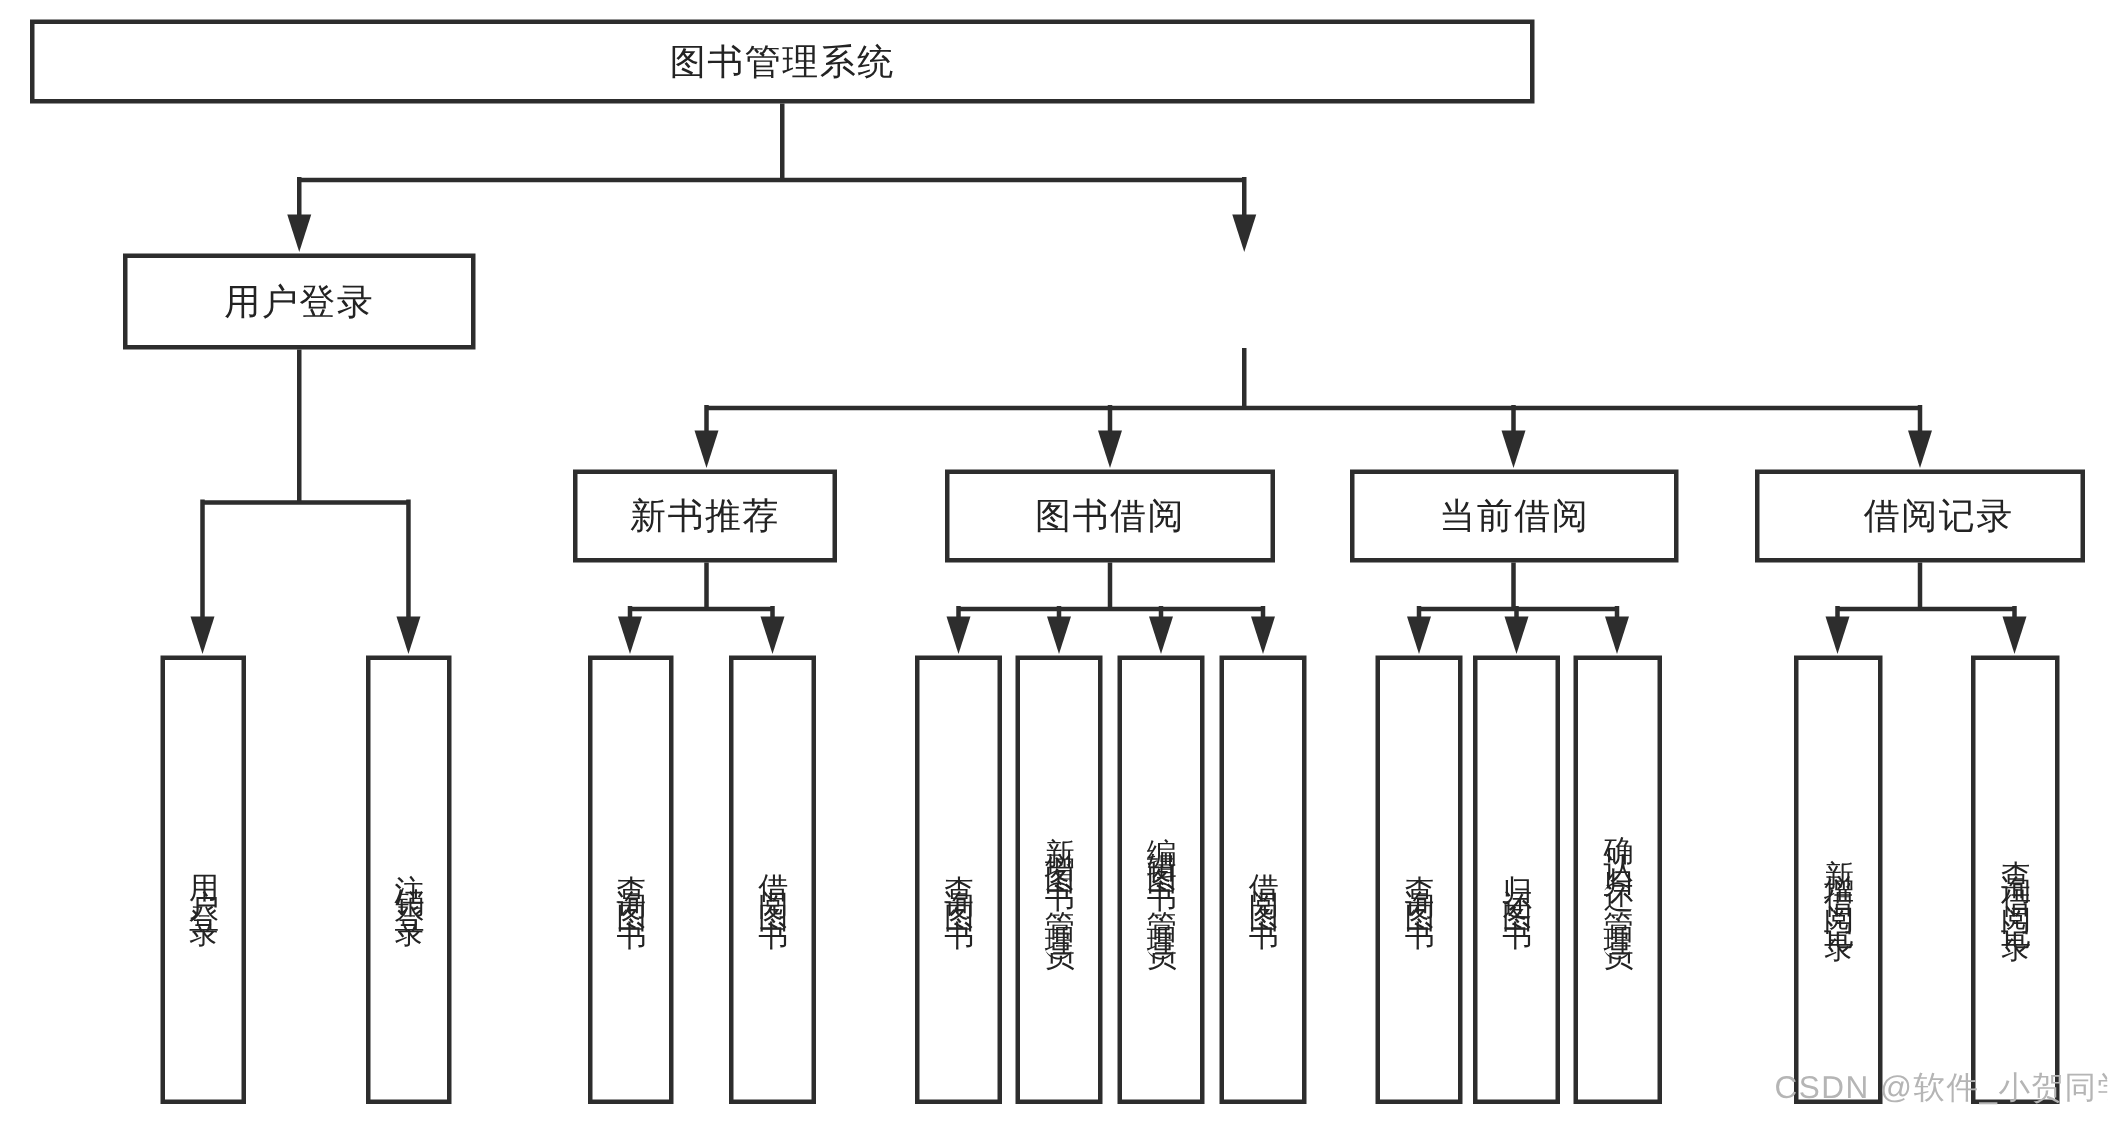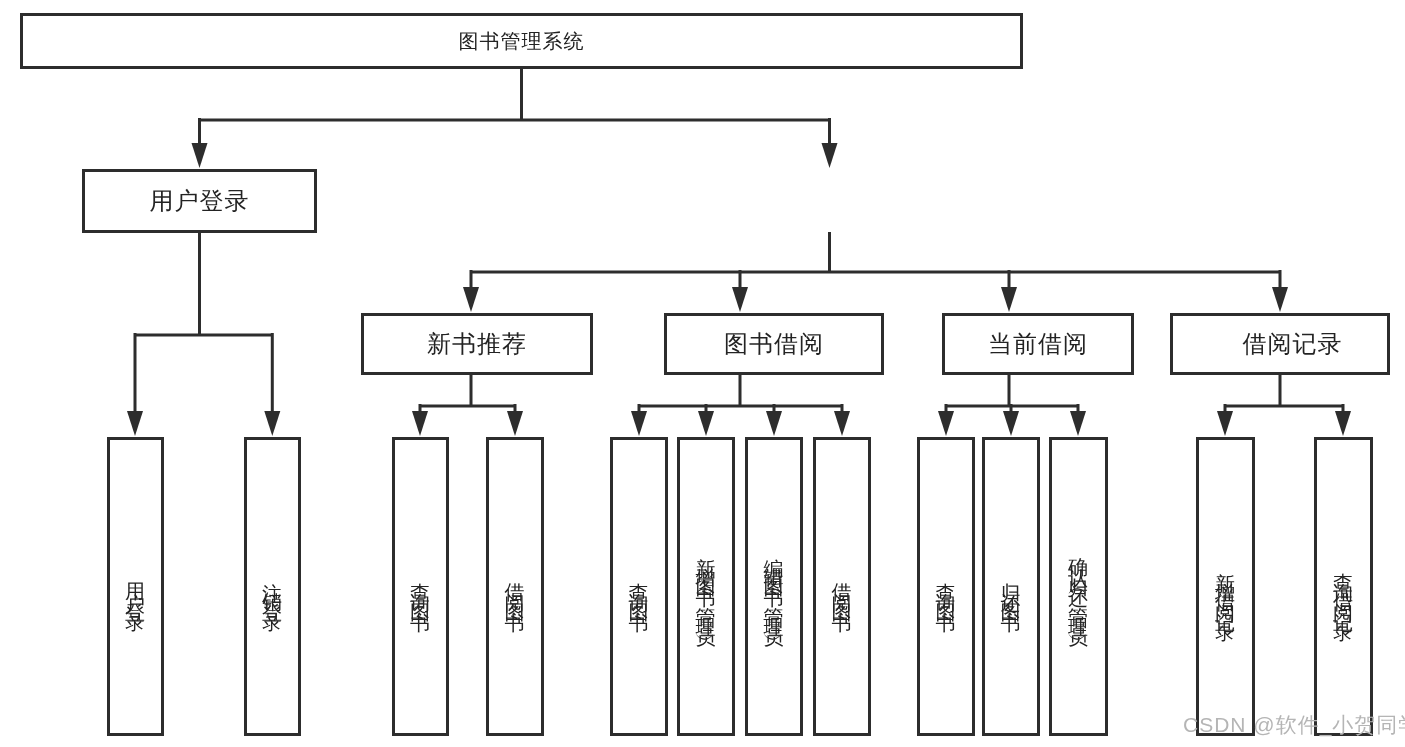--- a/index.html
+++ b/index.html
@@ -31,21 +31,21 @@
     align-items: center;
     justify-content: center;
     color: #232323;
   }
   .h-label {
     font-size: 24px;
     letter-spacing: 1px;
     white-space: nowrap;
   }
   .root-label {
-    font-size: 20px;
+    font-size: 24px;
     letter-spacing: 1px;
     white-space: nowrap;
   }
   .leaf {
     writing-mode: vertical-rl;
     text-orientation: mixed;
   }
   .leaf .v-label {
     font-size: 20px;
     letter-spacing: 10px;
@@ -107,27 +107,27 @@
   </svg>
 
   <div class="box" style="left:20px; top:13px; width:1003px; height:56px;">
     <span class="root-label">图书管理系统</span>
   </div>
 
   <div class="box" style="left:82px; top:169px; width:235px; height:64px;">
     <span class="h-label">用户登录</span>
   </div>
 
-  <div class="box" style="left:361px; top:313px; width:232px; height:62px;">
+  <div class="box" style="left:382px; top:313px; width:176px; height:62px;">
     <span class="h-label">新书推荐</span>
   </div>
-  <div class="box" style="left:664px; top:313px; width:220px; height:62px;">
+  <div class="box" style="left:630px; top:313px; width:220px; height:62px;">
     <span class="h-label">图书借阅</span>
   </div>
-  <div class="box" style="left:900px; top:313px; width:192px; height:62px;margin-left:42px;">
+  <div class="box" style="left:900px; top:313px; width:219px; height:62px;">
     <span class="h-label">当前借阅</span>
   </div>
   <div class="box" style="left:1170px; top:313px; width:220px; height:62px;padding-left:25px;">
     <span class="h-label">借阅记录</span>
   </div>
 
   <div class="box leaf" style="left:107px; top:437px; width:57px; height:299px;">
     <span class="v-label">用户登录</span>
   </div>
   <div class="box leaf" style="left:244px; top:437px; width:57px; height:299px;">

